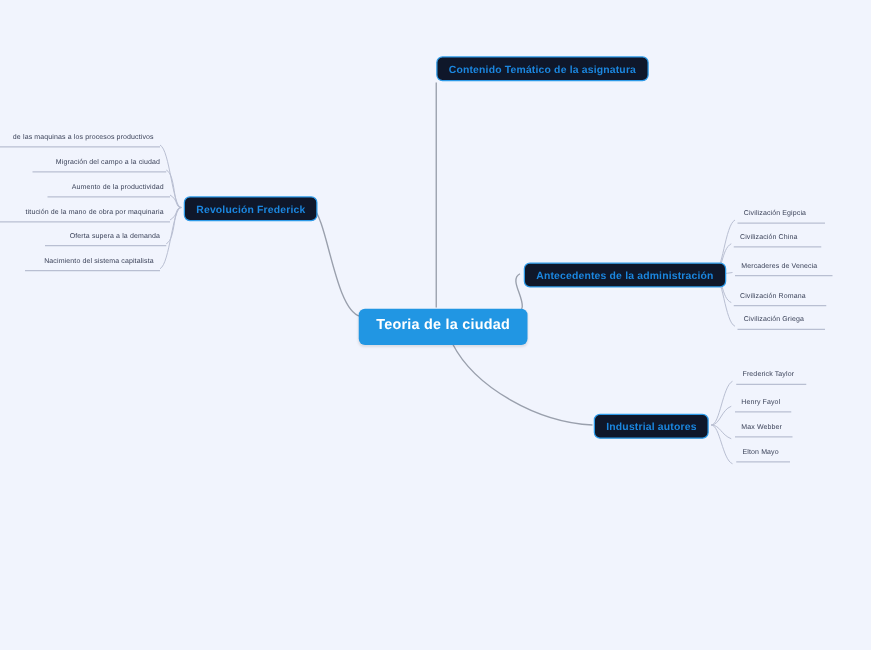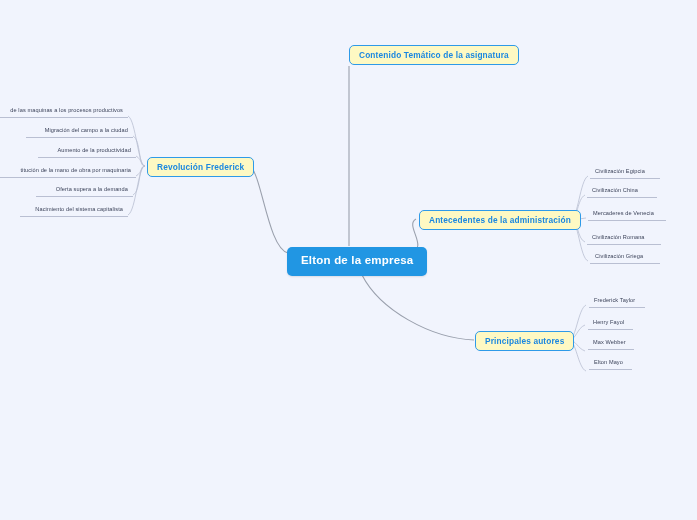--- a/index.html
+++ b/index.html
@@ -41,21 +41,21 @@
     font-size: 11.5px;
     font-weight: bold;
     letter-spacing: 0.2px;
     border-radius: 5px;
     padding: 8px 14px 9px 14px;
     line-height: 1;
     box-shadow: 0 1px 2px rgba(0,0,0,0.10);
   }
   
   .node-branch {
-    background: #fef9c3;
+    background: #0f172a;
     color: #1b87e0;
     font-size: 8.3px;
     font-weight: bold;
     letter-spacing: 0.15px;
     border: 1.3px solid #2e9ae8;
     border-radius: 5px;
     padding: 5px 9px 5px 9px;
     line-height: 1;
   }
   
@@ -102,41 +102,41 @@
       <path d="M 571,219 C 578,219 577,239 585,242"></path>
       <path d="M 571,219 C 578,219 580,258 588,261"></path>
 
       <path d="M 569,340 C 576,340 578,309 586,305"></path>
       <path d="M 569,340 C 576,340 577,328 585,325"></path>
       <path d="M 569,340 C 576,340 577,348 585,351"></path>
       <path d="M 569,340 C 576,340 578,368 586,371"></path>
     </g>
   </svg>
 
-  <div class="node node-root" style="left:287px; top:247px;">Elton de la empresa</div>
+  <div class="node node-root" style="left:287px; top:247px;">Teoria de la ciudad</div>
 
   <div class="node node-branch" style="left:349px; top:45px;">Contenido Temático de la asignatura</div>
 
   <div class="node node-branch" style="left:147px; top:157px;">Revolución Frederick</div>
 
   <div class="node node-leaf leaf-left" style="left:-36px; top:105px; width:164px;">de las maquinas a los procesos productivos</div>
   <div class="node node-leaf leaf-left" style="left:26px; top:125px; width:107px;">Migración del campo a la ciudad</div>
   <div class="node node-leaf leaf-left" style="left:38px; top:145px; width:98px;">Aumento de la productividad</div>
   <div class="node node-leaf leaf-left" style="left:-23px; top:165px; width:159px;">titución de la mano de obra por maquinaria</div>
   <div class="node node-leaf leaf-left" style="left:36px; top:184px; width:97px;">Oferta supera a la demanda</div>
   <div class="node node-leaf leaf-left" style="left:20px; top:204px; width:108px;">Nacimiento del sistema capitalista</div>
 
   <div class="node node-branch" style="left:419px; top:210px;">Antecedentes de la administración</div>
 
   <div class="node node-leaf leaf-right" style="left:590px; top:166px; width:70px;">Civilización Egipcia</div>
   <div class="node node-leaf leaf-right" style="left:587px; top:185px; width:70px;">Civilización China</div>
   <div class="node node-leaf leaf-right" style="left:588px; top:208px; width:78px;">Mercaderes de Venecia</div>
   <div class="node node-leaf leaf-right" style="left:587px; top:232px; width:74px;">Civilización Romana</div>
   <div class="node node-leaf leaf-right" style="left:590px; top:251px; width:70px;">Civilización Griega</div>
 
-  <div class="node node-branch" style="left:475px; top:331px;">Principales autores</div>
+  <div class="node node-branch" style="left:475px; top:331px;">Industrial autores</div>
 
   <div class="node node-leaf leaf-right" style="left:589px; top:295px; width:56px;">Frederick Taylor</div>
   <div class="node node-leaf leaf-right" style="left:588px; top:317px; width:45px;">Henry Fayol</div>
   <div class="node node-leaf leaf-right" style="left:588px; top:337px; width:46px;">Max Webber</div>
   <div class="node node-leaf leaf-right" style="left:589px; top:357px; width:43px;">Elton Mayo</div>
 
 </div>
 
 </body></html>

